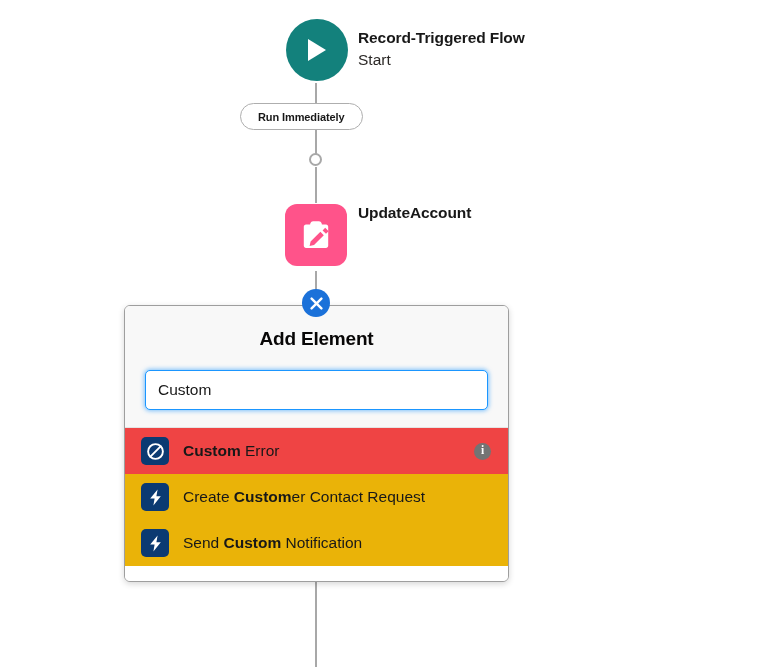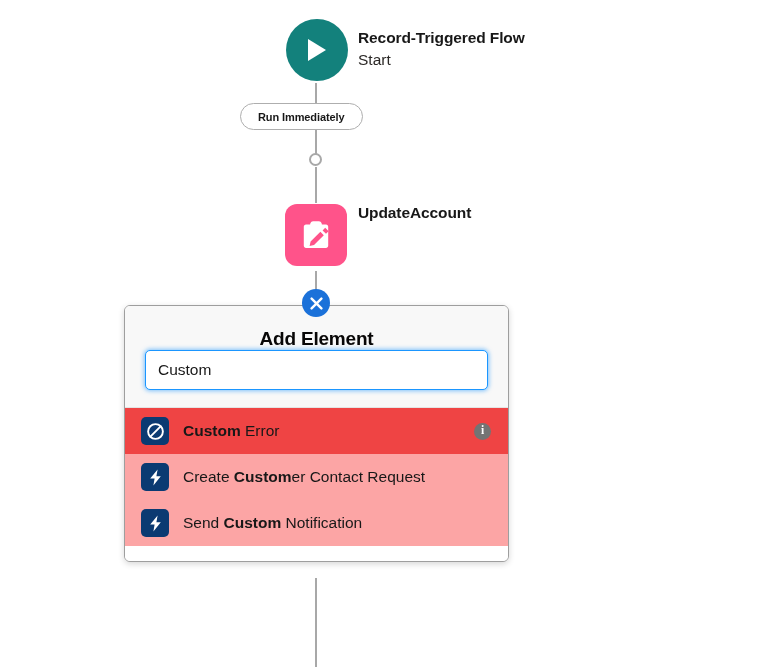--- a/index.html
+++ b/index.html
@@ -152,20 +152,21 @@
     background: #f8f8f8;
     padding: 22px 20px 17px 20px;
     border-bottom: 1px solid #e4e4e4;
   }
   .panel-title {
     text-align: center;
     font-size: 19px;
     font-weight: bold;
     color: #080707;
     letter-spacing: -0.2px;
+    margin-bottom: 20px;
   }
   .search-wrap {
     padding: 0 0px;
   }
   .search-input {
     display: block;
     width: 100%;
     box-sizing: border-box;
     height: 40px;
     padding: 0 12px;
@@ -185,21 +186,21 @@
     padding: 0;
     margin: 0;
     list-style: none;
   }
   .result-item {
     display: flex;
     align-items: center;
     height: 46px;
     padding: 0 17px 0 16px;
     cursor: pointer;
-    background: #fca5a5;
+    background: #eab308;
   }
   .result-item.selected { background: #ef4444; }
   .result-icon {
     flex: 0 0 auto;
     width: 28px;
     height: 28px;
     border-radius: 5px;
     background: #0b3a72;
     display: flex;
     align-items: center;

